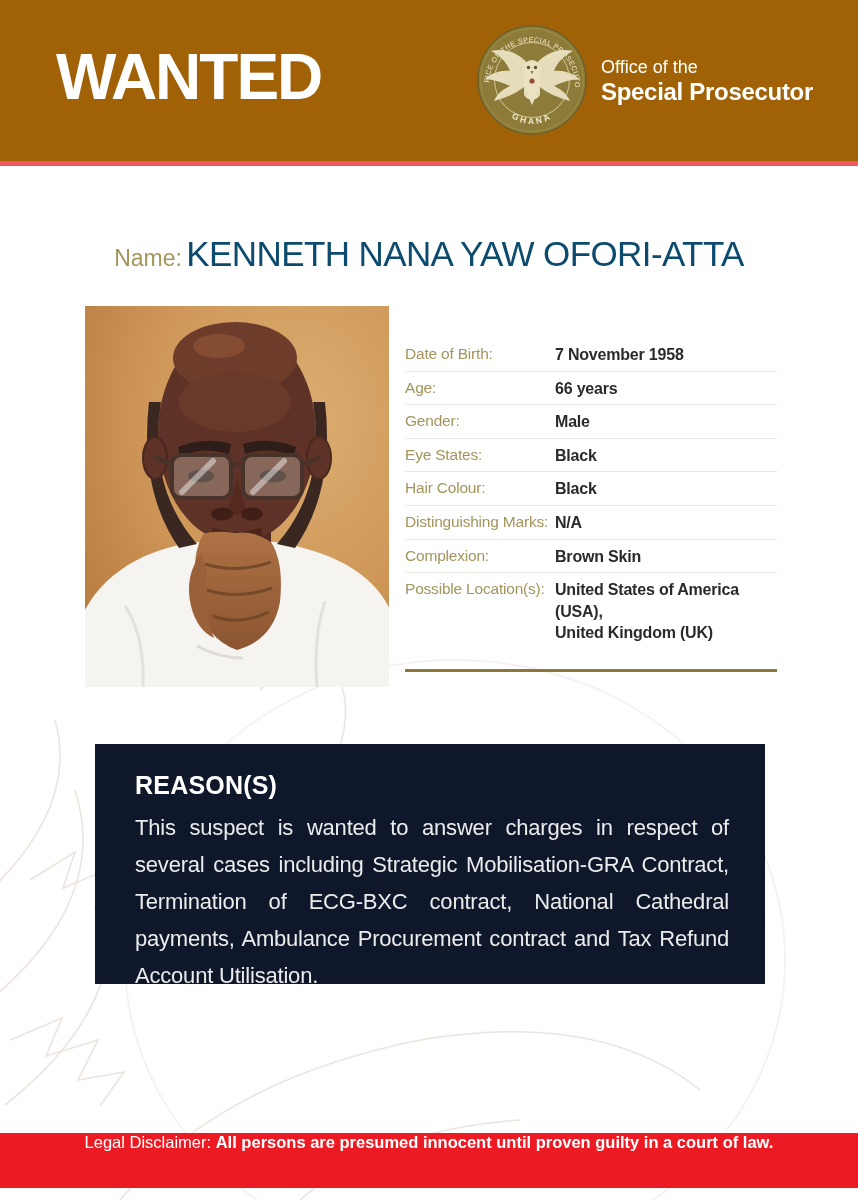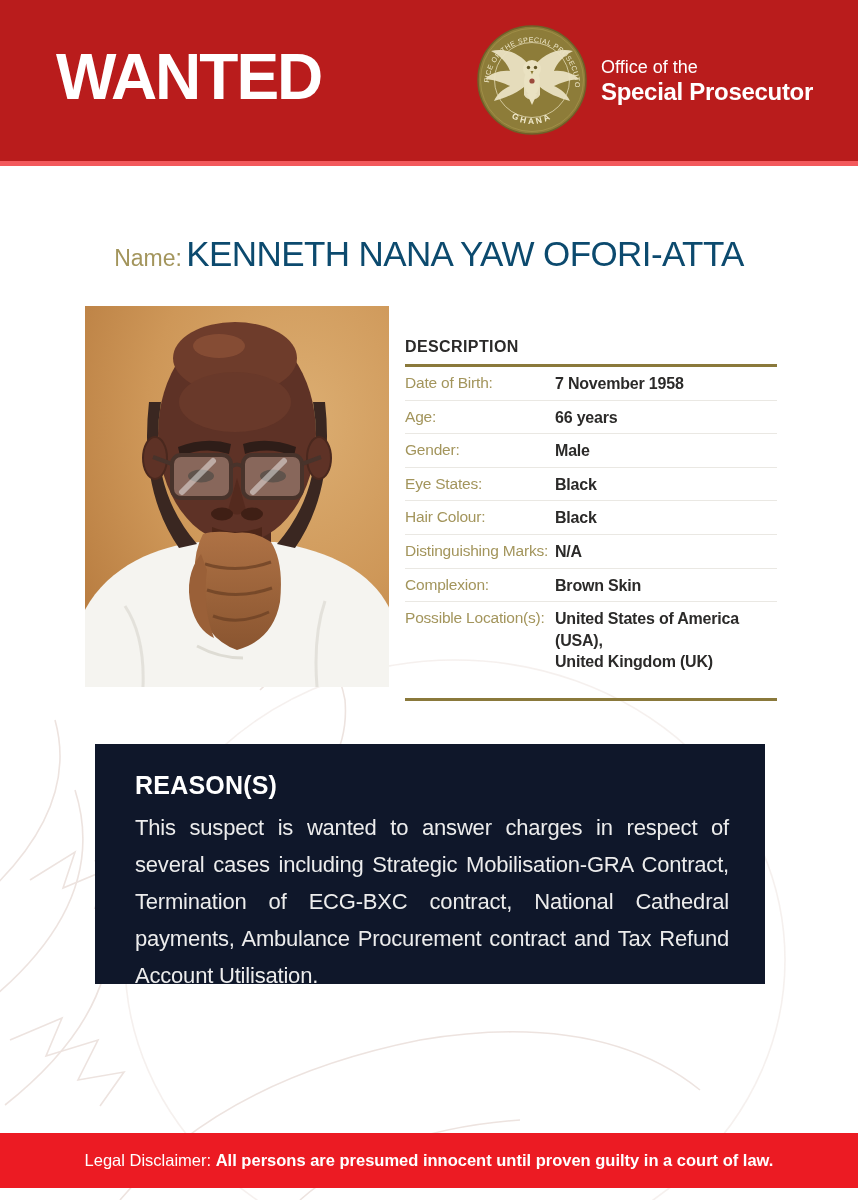--- a/index.html
+++ b/index.html
@@ -7,21 +7,21 @@
     position:relative; width:858px; height:1200px; margin:0 auto;
     background:#ffffff; overflow:hidden;
     font-family:"Liberation Sans","DejaVu Sans",sans-serif;
   }
   
   .watermark { position:absolute; inset:0; z-index:0; pointer-events:none; }
 
   
   .header {
     position:absolute; left:0; top:0; width:858px; height:161px;
-    background:#b91c1c; border-bottom:5px solid #F3595C; z-index:2;
+    background:#a16207; border-bottom:5px solid #F3595C; z-index:2;
   }
   .wanted {
     position:absolute; left:56px; top:40px;
     font-size:64px; font-weight:700; color:#ffffff; letter-spacing:-2px;
   }
   .seal { position:absolute; left:477px; top:25px; width:110px; height:110px; }
   .org { position:absolute; left:601px; top:57px; color:#ffffff; line-height:1.15; }
   .org-line1 { font-size:18px; font-weight:400; }
   .org-line2 { font-size:24px; font-weight:700; letter-spacing:-0.3px; }
 
@@ -61,21 +61,21 @@
           color:#3D3D3D; font-size:24px; font-weight:700; line-height:37px; letter-spacing:-0.3px; }
   .info-line { text-align:justify; text-align-last:justify; }
   .info-line.last { text-align:left; text-align-last:left; }
   .phone { color:#E8151C; }
   .slash { color:#E8151C; padding:0 4px; }
 
   
   .footer {
     position:absolute; left:0; top:1133px; width:858px; height:55px;
     background:#EC1B23; z-index:2;
-    display:flex; align-items:center; justify-content:center;
+    display:flex; justify-content:center;
     color:#ffffff; font-size:16.5px; white-space:pre;
   }
   .footer .bold { font-weight:700; }
 </style>
 </head>
 <body>
 
 <div class="page">
 
   <svg class="watermark" viewBox="0 0 858 1200">
@@ -181,21 +181,20 @@
 
     <path d="M118,228 Q106,250 111,288 Q118,332 152,344 Q188,334 195,296 Q199,256 186,236 Q168,224 150,227 Q130,224 118,228 Z" fill="url(#handg)"></path>
     <path d="M120,258 Q153,268 186,256 M122,284 Q153,294 187,282 M128,310 Q154,320 184,306" stroke="#6E4226" stroke-width="3" fill="none" opacity="0.8"></path>
     <path d="M116,248 Q99,270 106,300 Q112,324 129,332 Q117,300 122,264 Z" fill="#9A6038"></path>
 
     <path d="M92,381 L110,328 Q130,344 156,346 L166,381 Z" fill="#F5F4F0"></path>
     <path d="M112,340 Q134,352 158,352" stroke="#DEDCD4" stroke-width="3" fill="none"></path>
   </svg>
 
   <div class="desc">
-    <div class="desc-title">DESCRIPTION</div>
     <div class="desc-rows">
       <div class="desc-row">
         <span class="desc-label">Date of Birth:</span>
         <span class="desc-value">7 November 1958</span>
       </div>
       <div class="desc-row">
         <span class="desc-label">Age:</span>
         <span class="desc-value">66 years</span>
       </div>
       <div class="desc-row">

